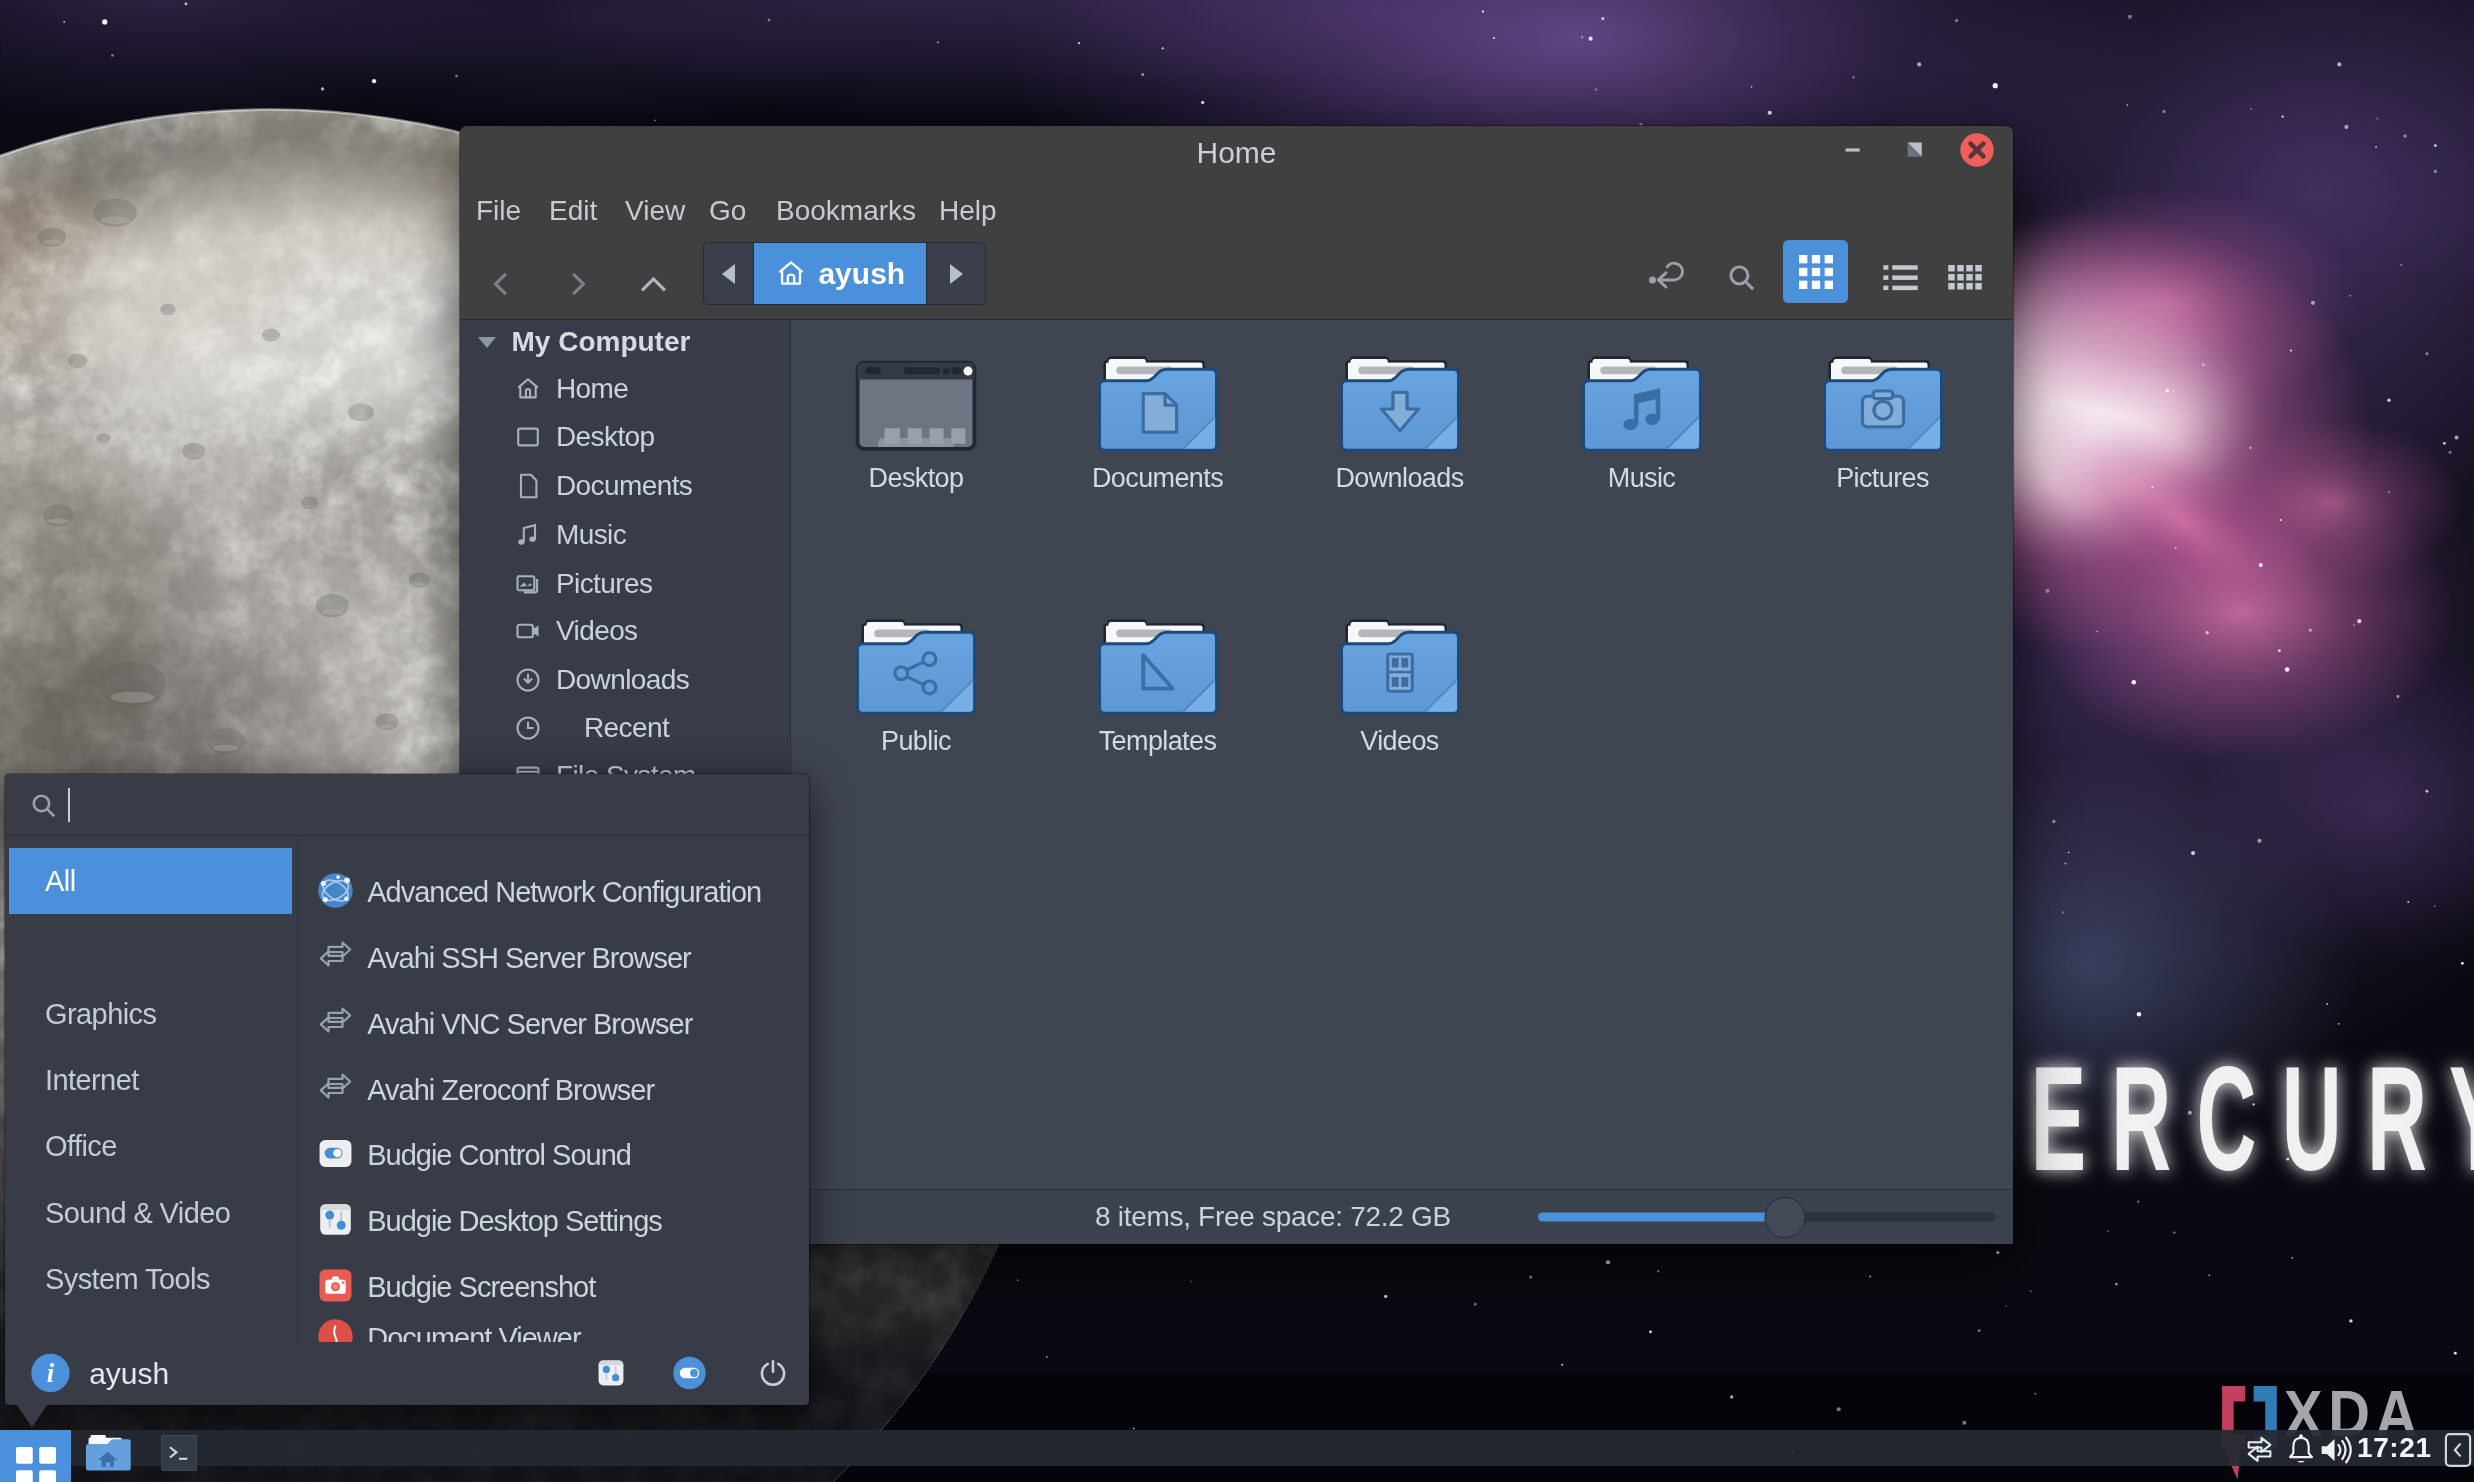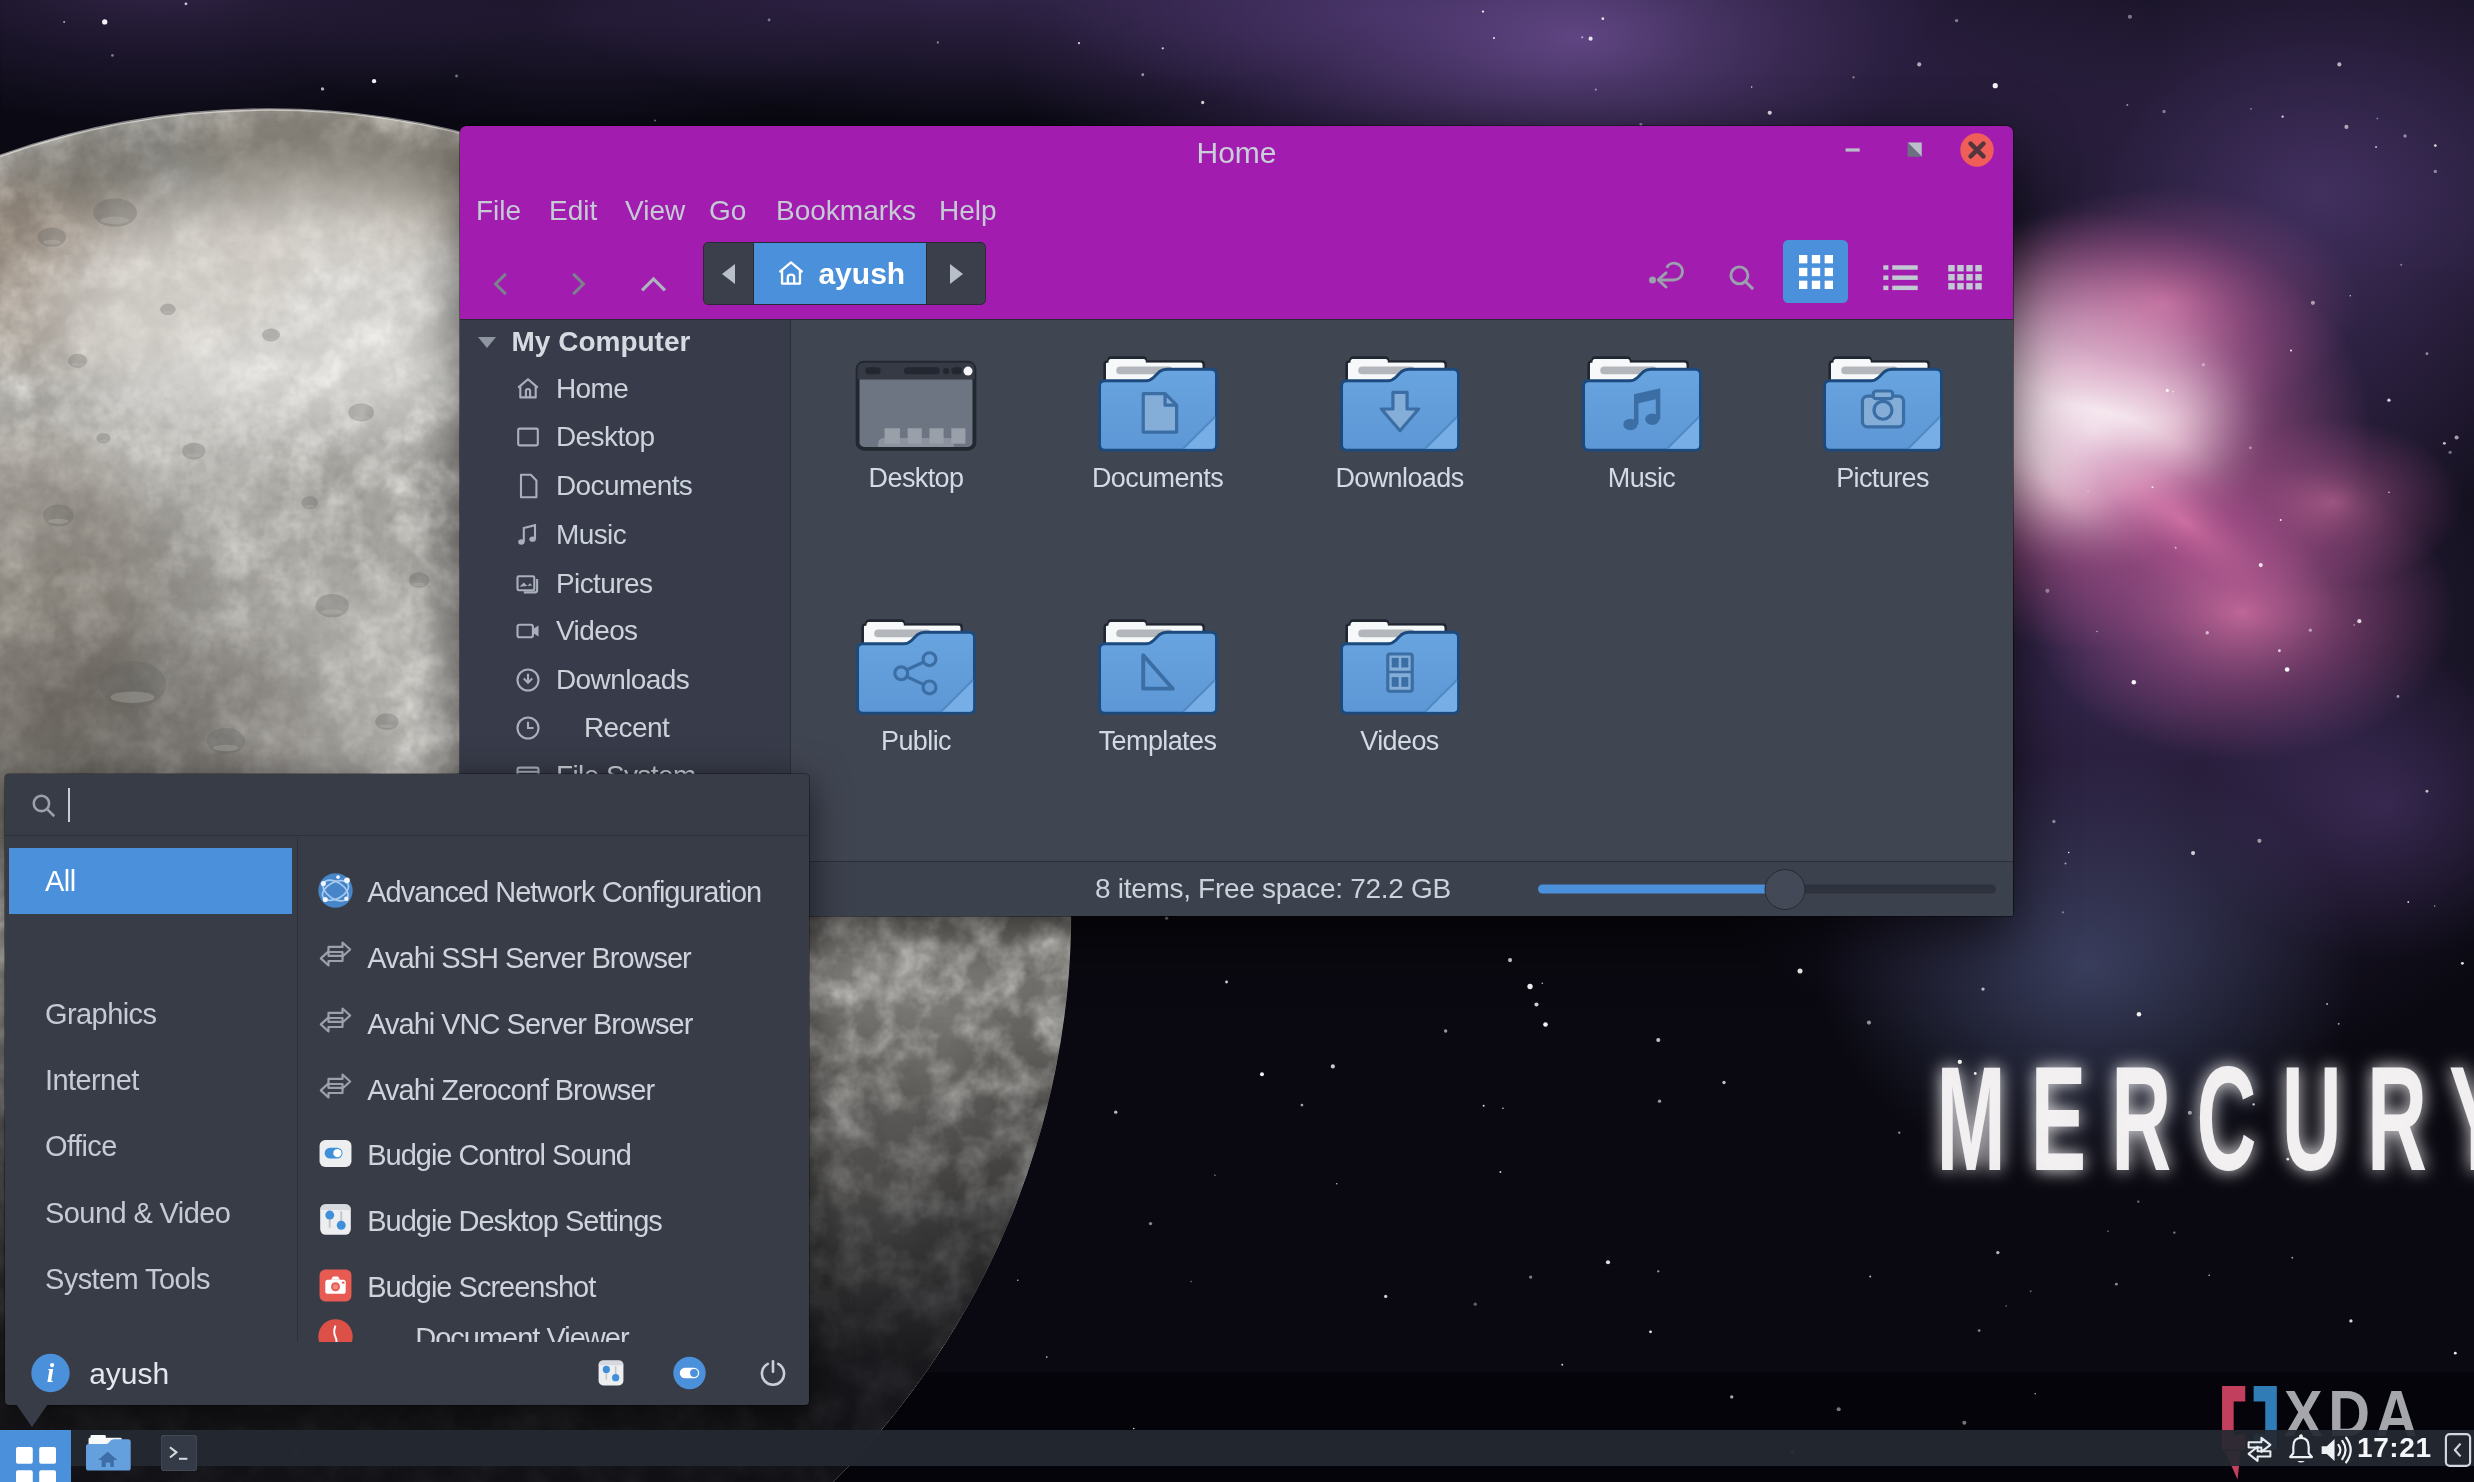--- a/index.html
+++ b/index.html
@@ -1,19 +1,19 @@
 <!DOCTYPE html>
 <html style="font-size:10.3px"><head><meta charset="utf-8"><title>Home</title>
 <style>
 *{margin:0;padding:0;box-sizing:border-box}
 html,body{width:2475px;height:1482px;overflow:hidden;background:#0a0911;font-family:"Liberation Sans",sans-serif}
 #stage{position:absolute;inset:0;width:2475px;height:1482px;overflow:hidden}
 #wp{position:absolute;left:0;top:0}
 
-#win{position:absolute;left:460px;top:126px;width:1553px;height:790px;background:#a21caf;border-radius:6.4px 6.4px 2.6px 2.6px;box-shadow:0 19.3px 58px rgba(0,0,0,.65),0 0 0 0.6px rgba(0,0,0,.7)}
+#win{position:absolute;left:460px;top:126px;width:1553px;height:1118px;background:#404040;border-radius:6.4px 6.4px 2.6px 2.6px;box-shadow:0 19.3px 58px rgba(0,0,0,.65),0 0 0 0.6px rgba(0,0,0,.7)}
 #titlebar{position:absolute;left:0;top:0;right:0;height:48px}
 #title{position:absolute;left:0;right:0;top:10.3px;text-align:center;font-size:30px;color:#c9cfd8}
 .wbtn{position:absolute;top:5.8px;width:36px;height:36px;display:flex;align-items:center;justify-content:center}
 #b-min{right:142px}#b-max{right:80px}#b-close{right:18px}
 #menubar{position:absolute;left:0;top:48px;right:0;height:72px}
 .mitem{position:absolute;top:20.6px;font-size:28px;color:#c5cbd4}
 #toolbar{position:absolute;left:0;top:120px;right:0;height:198px}
 .navb{position:absolute;top:15.5px;width:45px;height:45px;display:flex;align-items:center;justify-content:center}
 #breadcrumb{position:absolute;left:243px;top:-3.9px;width:283px;height:63px;background:#3a3f4b;border:1.3px solid #262a33;border-radius:5.2px;overflow:hidden;display:flex}
 #bc-left{width:50px;height:100%;display:flex;align-items:center;justify-content:center;border-right:1.3px solid #262a33}
@@ -1028,21 +1028,21 @@
           <svg width="37" height="37" viewBox="0 0 58 58">
             <rect x="4" y="4" width="50" height="50" rx="9" fill="#e85b52"></rect>
 <rect x="13" y="20" width="32" height="22" rx="4" fill="#fff"></rect>
 <path d="M22 20 l3 -5 h8 l3 5" fill="#fff"></path>
 <circle cx="29" cy="31" r="7" fill="#e85b52"></circle>
             <circle cx="29" cy="31" r="4" fill="#fff" opacity="0.3"></circle>
 <rect x="39" y="23" width="4" height="3" fill="#e85b52"></rect>
           </svg>
           <span>Budgie Screenshot</span>
         </div>
-        <div class="app-row" style="top:452px;gap:48px;">
+        <div class="app-row" style="top:452px;">
           <svg width="37" height="37" viewBox="0 0 58 58">
             <circle cx="29" cy="29" r="27" fill="#dc5047"></circle>
 <path d="M29 12 q-4 10 0 18 q4 8 -2 16" fill="none" stroke="#fff" stroke-width="3"></path>
           </svg>
           <span>Document Viewer</span>
         </div>
       </div>
   <div id="mbottom">
     <div id="mb-info"><svg width="41" height="41" viewBox="0 0 64 64">
             <circle cx="32" cy="32" r="30" fill="#4b90da"></circle>

